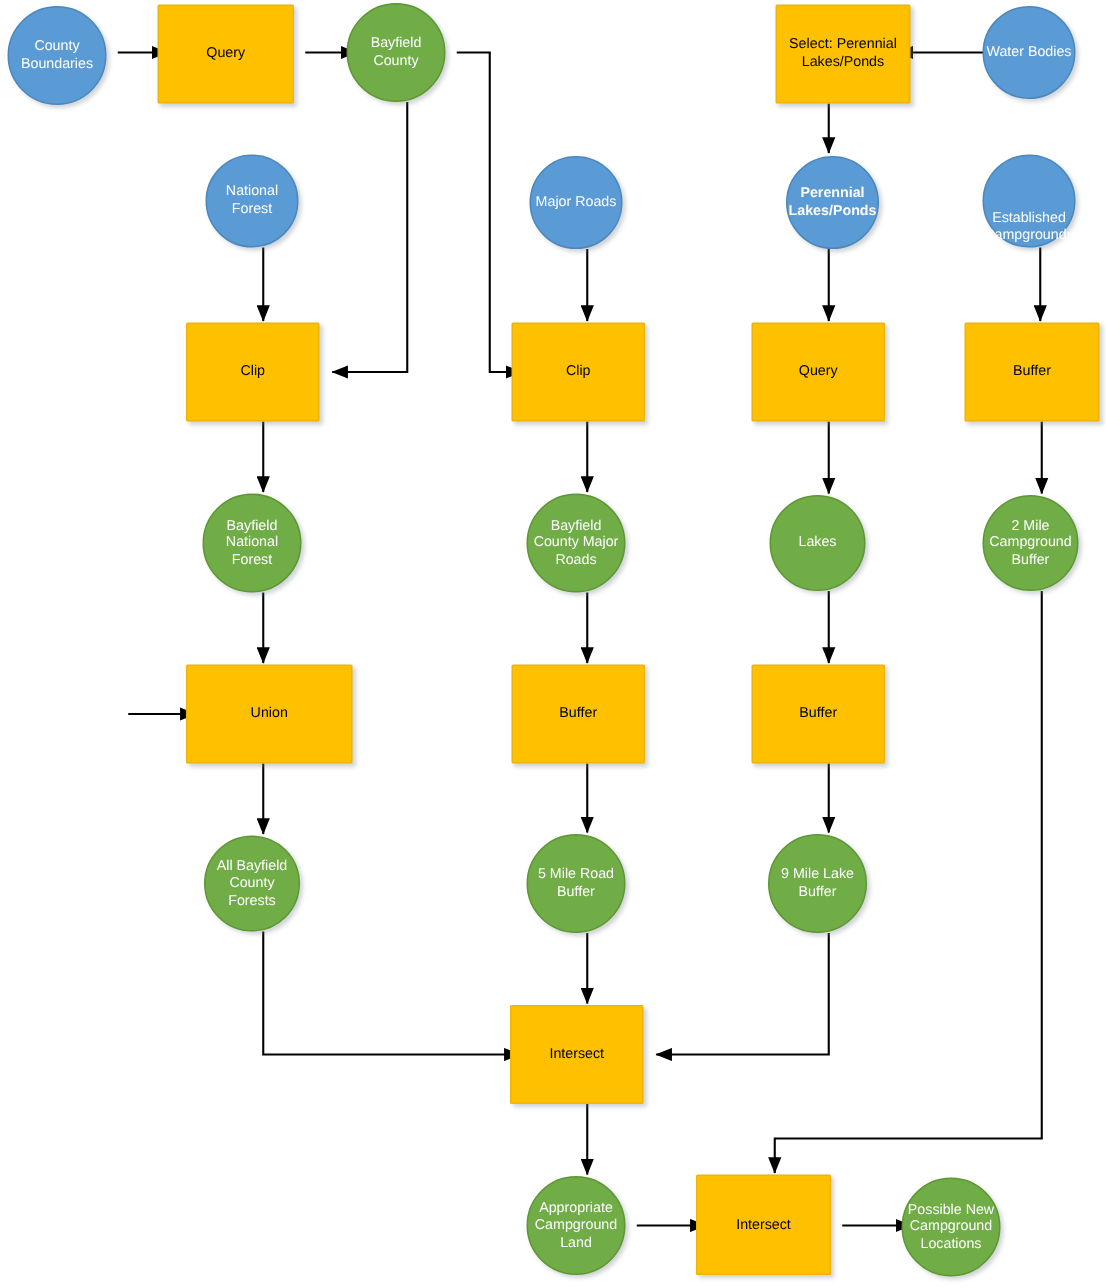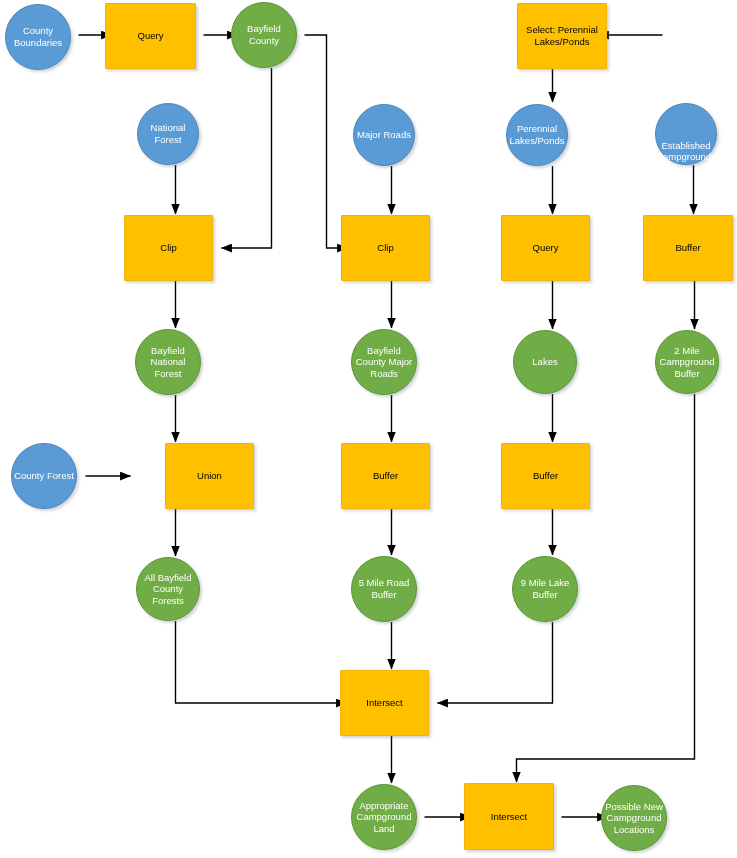--- a/index.html
+++ b/index.html
@@ -112,28 +112,31 @@
       <span>Query</span>
     </div>
     <div class="node circle output" style="left: 231px; top: 2px; width: 66px; height: 66px;">
       <span>Bayfield
 County</span>
     </div>
     <div class="node rect process" style="left: 500px; top: 3px; width: 90px; height: 66px; margin-left: 17px;">
       <span>Select: Perennial
 Lakes/Ponds</span>
     </div>
+    <div class="node circle input" style="left: 655px; top: 4px; width: 62px; height: 62px;">
+      <span>Water Bodies</span>
+    </div>
     <div class="node circle input" style="left: 137px; top: 103px; width: 62px; height: 62px;">
       <span>National
 Forest</span>
     </div>
     <div class="node circle input" style="left: 353px; top: 104px; width: 62px; height: 62px;">
       <span>Major Roads</span>
     </div>
-    <div class="node circle input" style="left: 506px; top: 104px; width: 62px; height: 62px;">
+    <div class="node circle input" style="left: 524px; top: 104px; width: 62px; height: 62px; font-weight: bold;">
       <span>Perennial
 Lakes/Ponds</span>
     </div>
     <div class="node circle input" style="left: 655px; top: 103px; width: 62px; height: 62px; align-items: flex-end;">
       <span>Established
 Campgrounds</span>
     </div>
     <div class="node rect process" style="left: 124px; top: 215px; width: 89px; height: 66px;">
       <span>Clip</span>
     </div>
@@ -157,24 +160,21 @@
 Roads</span>
     </div>
     <div class="node circle output" style="left: 513px; top: 330px; width: 64px; height: 64px;">
       <span>Lakes</span>
     </div>
     <div class="node circle output" style="left: 655px; top: 330px; width: 64px; height: 64px;">
       <span>2 Mile
 Campground
 Buffer</span>
     </div>
-    <div class="node circle input" style="left: 11px; top: 443px; width: 66px; height: 66px;">
-      <span>County Forest</span>
-    </div>
-    <div class="node rect process" style="left: 124px; top: 443px; width: 89px; height: 66px; margin-left: 41px;">
+    <div class="node rect process" style="left: 124px; top: 443px; width: 111px; height: 66px;">
       <span>Union</span>
     </div>
     <div class="node rect process" style="left: 341px; top: 443px; width: 89px; height: 66px;">
       <span>Buffer</span>
     </div>
     <div class="node rect process" style="left: 501px; top: 443px; width: 89px; height: 66px;">
       <span>Buffer</span>
     </div>
     <div class="node circle output" style="left: 136px; top: 557px; width: 64px; height: 64px;">
       <span>All Bayfield

